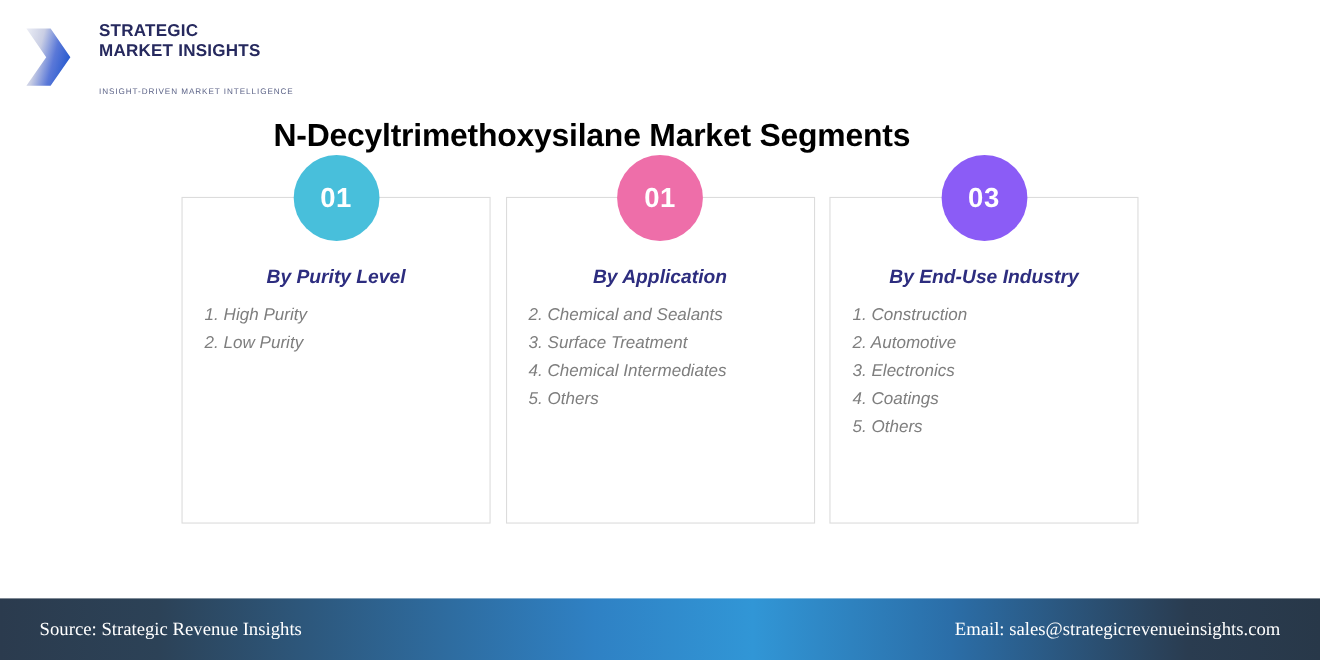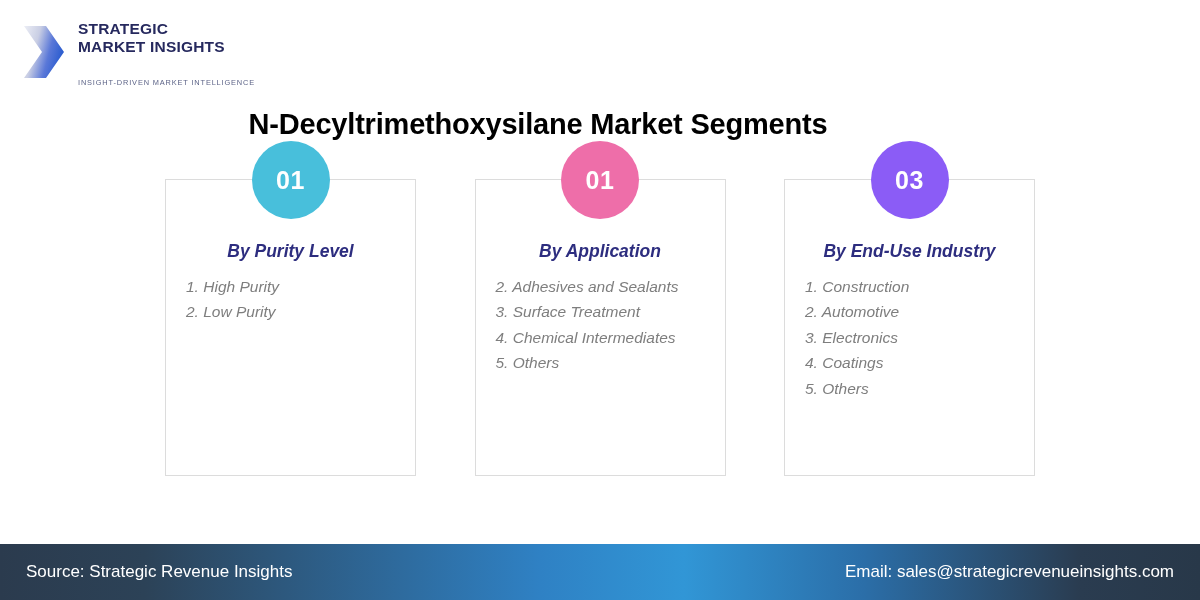--- a/index.html
+++ b/index.html
@@ -17,21 +17,21 @@
     position: relative;
   }
 
   
   .logo-block {
     position: absolute;
     left: 22px;
     top: 18px;
     display: flex;
     align-items: center;
-    gap: 12px;
+    gap: 24px;
   }
   .logo-mark {
     width: 44px;
     height: 56px;
     display: block;
     flex: none;
   }
   .logo-text-wrap {
     display: flex;
     flex-direction: column;
@@ -72,21 +72,21 @@
     position: absolute;
     left: 165px;
     top: 179px;
     width: 870px;
     height: 297px;
     display: flex;
     justify-content: space-between;
   }
   .card {
     position: relative;
-    width: 251px;
+    width: 281px;
     height: 297px;
     border: 1px solid #dcdcdc;
     background: #ffffff;
   }
   .badge {
     position: absolute;
     top: -39px;
     left: 50%;
     transform: translateX(-50%);
     width: 78px;
@@ -142,23 +142,24 @@
         #2b3b4e 0%,
         #2c4257 12%,
         #2f81c4 45%,
         #3196d6 57%,
         #2b6ea8 72%,
         #2a3c50 90%,
         #283849 100%);
     display: flex;
     align-items: center;
     justify-content: space-between;
-    padding: 0 26px;
+    padding: 0 36px;
     color: #ffffff;
     font-size: 17px;
+    font-family: Liberation Serif, serif;
   }
   .footer-left { white-space: nowrap; }
   .footer-right { white-space: nowrap; }
 </style>
 </head>
 <body>
 
 <div class="logo-block">
   <svg class="logo-mark" viewBox="0 0 44 56">
     <defs>
@@ -188,21 +189,21 @@
     <ul class="card-list">
       <li><span class="li-num">1.</span> <span>High Purity</span></li>
       <li><span class="li-num">2.</span> <span>Low Purity</span></li>
     </ul>
   </div>
 
   <div class="card">
     <div class="badge badge-2">01</div>
     <div class="card-title">By Application</div>
     <ul class="card-list">
-      <li><span class="li-num">2.</span> <span>Adhesives and Sealants</span></li>
+      <li><span class="li-num">2.</span> <span>Chemical and Sealants</span></li>
       <li><span class="li-num">3.</span> <span>Surface Treatment</span></li>
       <li><span class="li-num">4.</span> <span>Chemical Intermediates</span></li>
       <li><span class="li-num">5.</span> <span>Others</span></li>
     </ul>
   </div>
 
   <div class="card">
     <div class="badge badge-3">03</div>
     <div class="card-title">By End-Use Industry</div>
     <ul class="card-list">

